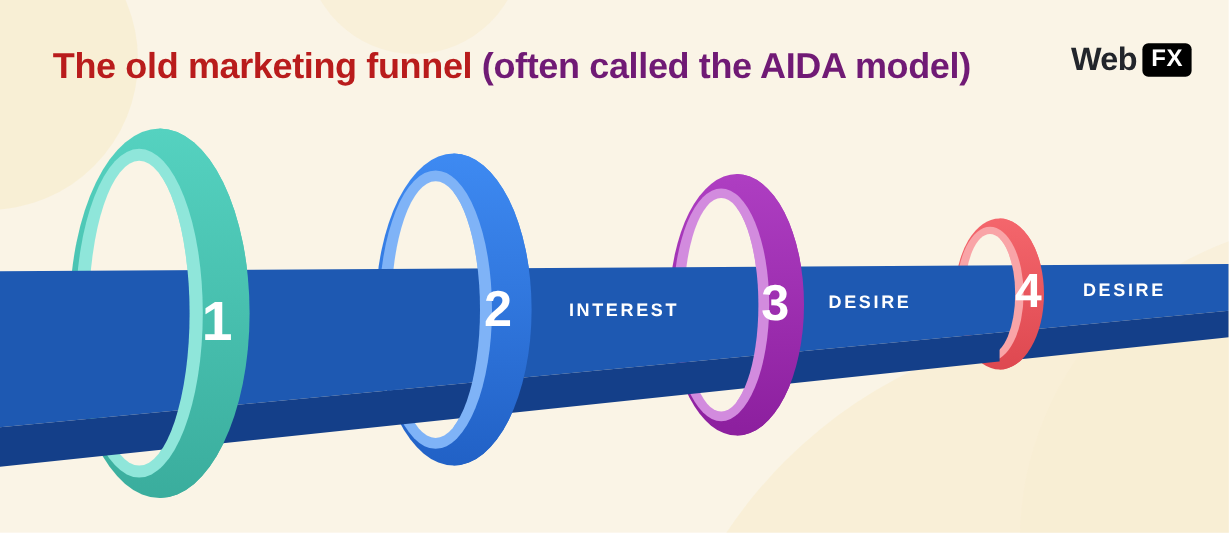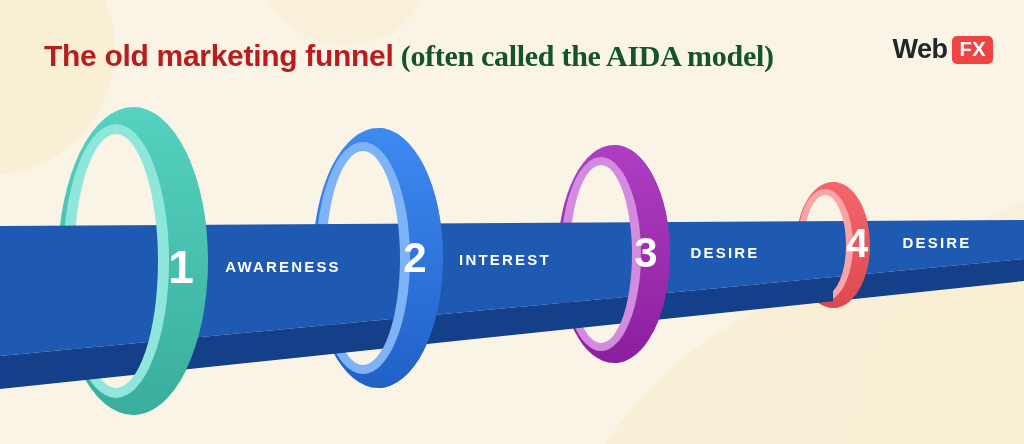--- a/index.html
+++ b/index.html
@@ -11,49 +11,49 @@
     font-family:"Liberation Sans", sans-serif;
   }
   svg.scene { position:absolute; left:0; top:0; display:block; }
 
   .title {
     position:absolute; left:44px; top:39px;
     font-size:30px; font-weight:800; letter-spacing:-0.3px;
     line-height:1.1; white-space:nowrap;
   }
   .title-highlight { color:#b91c1c; }
-  .title-rest { color:#14532d;font-family:Liberation Serif, serif; }
+  .title-rest { color:#701a75; }
 
   .logo {
     position:absolute; right:31px; top:34px;
     display:flex; align-items:center; gap:5px;
   }
   .logo-web { font-size:27px; font-weight:700; color:#22252B; letter-spacing:-0.5px; }
   .logo-badge {
-    background:#ef4444; color:#FFFFFF;
+    background:#000000; color:#FFFFFF;
     font-size:20px; font-weight:800;
     padding:2px 7px 3px 7px; border-radius:5px;
     letter-spacing:0.5px;
   }
 
   .beam-label {
     position:absolute; transform:translate(-50%,-50%);
     color:#FFFFFF; font-weight:700; font-size:15px;
     letter-spacing:2.2px; white-space:nowrap;
   }
   .ring-number {
     position:absolute; transform:translate(-50%,-50%);
     color:#FFFFFF; font-weight:800; line-height:1;
   }
   .num-1 { left:181px; top:267px; font-size:46px; }
   .num-2 { left:415px; top:258px; font-size:42px; }
   .num-3 { left:646px; top:253px; font-size:42px; }
   .num-4 { left:857px; top:243px; font-size:40px; }
   .lbl-1 { left:283px; top:266px; }
-  .lbl-2 { left:505px; top:259px; }
+  .lbl-2 { left:520px; top:259px; }
   .lbl-3 { left:725px; top:252px;text-align:right; }
   .lbl-4 { left:937px; top:242px; }
 </style>
 </head>
 <body>
 
 <div class="stage">
 
   <svg class="scene" width="1024" height="444" viewBox="0 0 1024 444">
     <defs>
@@ -167,18 +167,17 @@
   <div class="logo">
     <span class="logo-web">Web</span>
     <span class="logo-badge">FX</span>
   </div>
 
   <div class="ring-number num-1">1</div>
   <div class="ring-number num-2">2</div>
   <div class="ring-number num-3">3</div>
   <div class="ring-number num-4">4</div>
 
-  <div class="beam-label lbl-1">AWARENESS</div>
   <div class="beam-label lbl-2">INTEREST</div>
   <div class="beam-label lbl-3">DESIRE</div>
   <div class="beam-label lbl-4">DESIRE</div>
 
 </div>
 
 </body></html>

